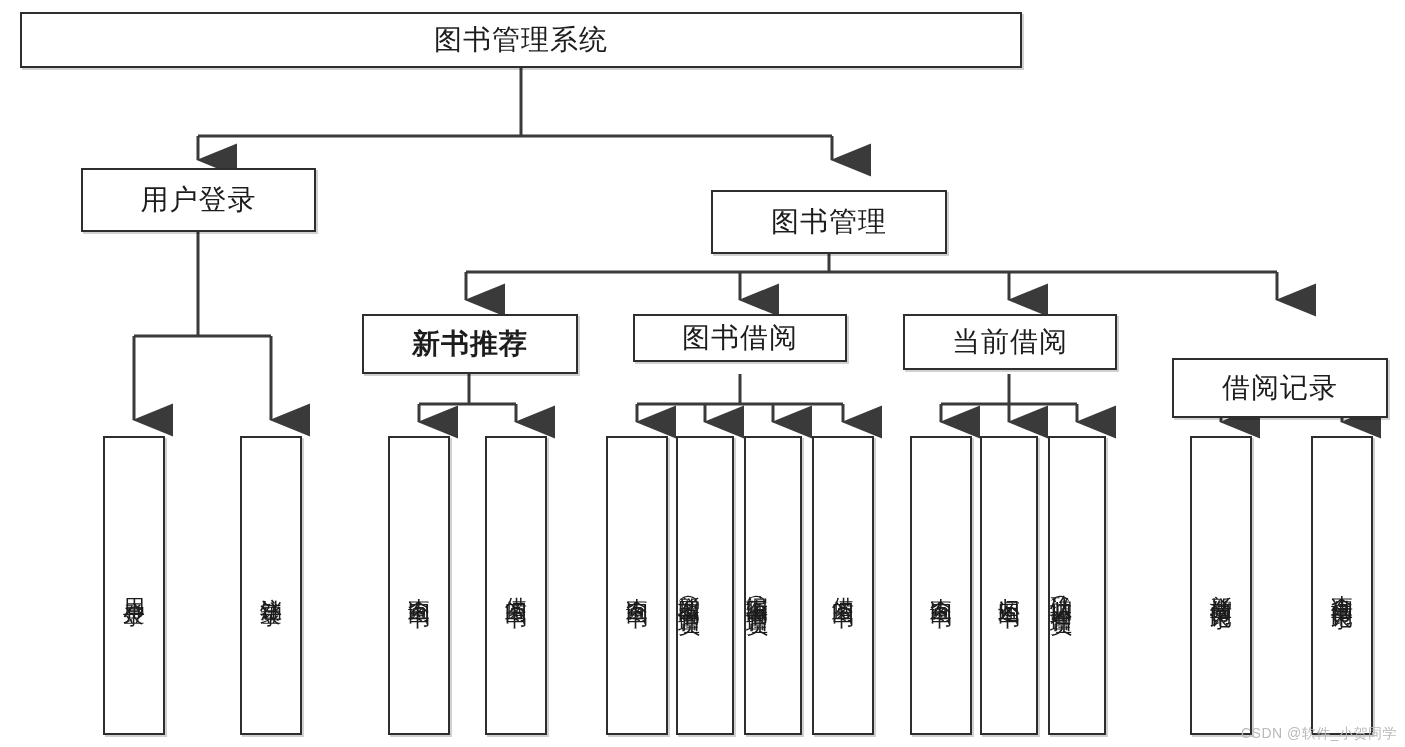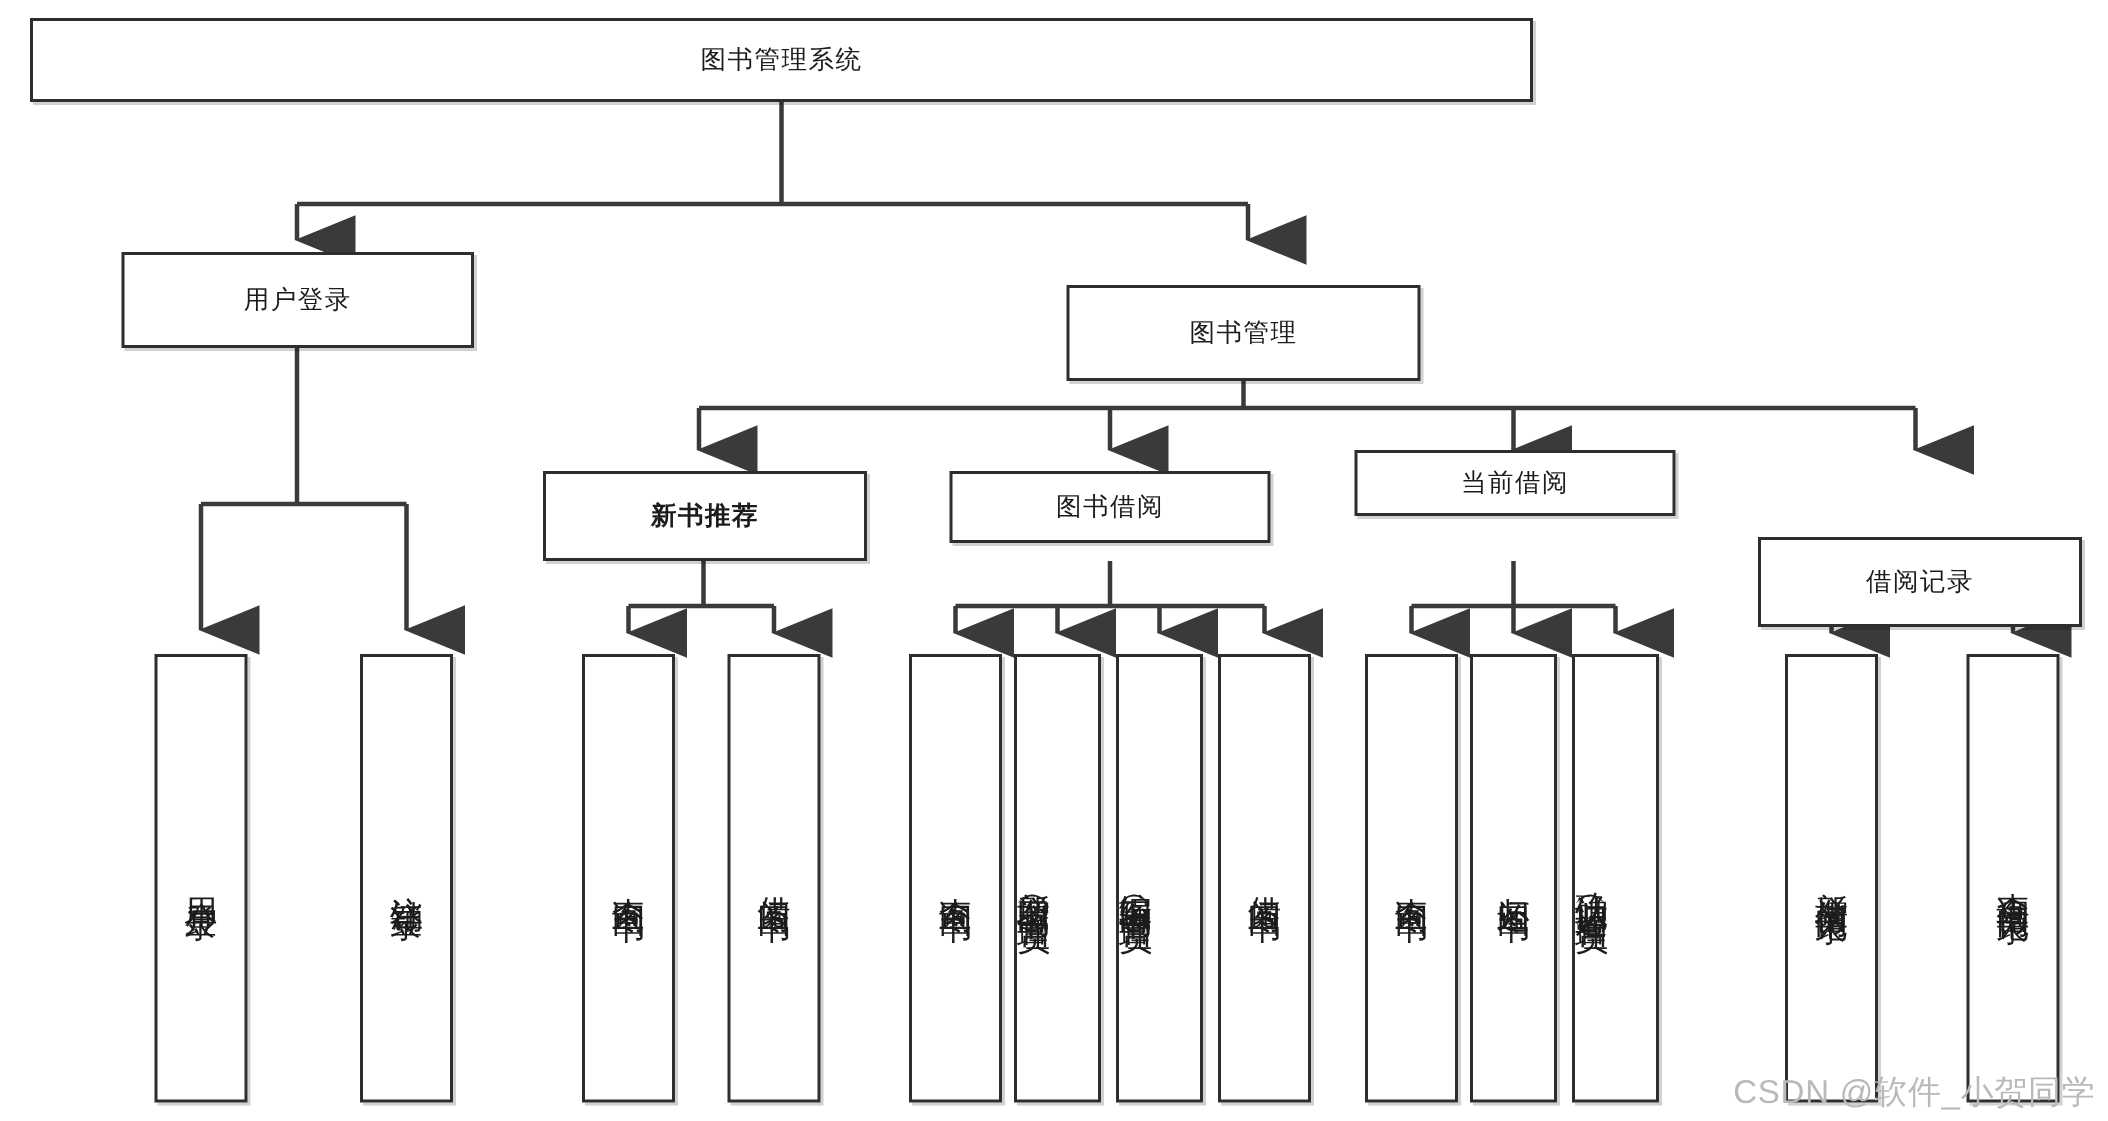--- a/index.html
+++ b/index.html
@@ -15,21 +15,21 @@
     box-sizing:border-box;
     background:#ffffff;
     border:2px solid #2e2e2e;
     box-shadow:2px 2px 0 rgba(0,0,0,0.18);
     display:flex;
     align-items:center;
     justify-content:center;
   }
   .box-label{
     color:#1c1c1c;
-    font-size:17px;
+    font-size:28px;
     letter-spacing:1px;
     white-space:nowrap;
     line-height:1.1;
   }
   .vbox{
     align-items:center;
     justify-content:flex-start;
     padding-top:14px;
   }
   .vbox .box-label{
@@ -41,21 +41,21 @@
     white-space:normal;
   }
   .vbox.top-align{padding-top:10px;}
   .vbox.mid-align{padding-top:0;justify-content:center;}
   svg.links{position:absolute;top:0;left:0;width:1405px;height:747px;pointer-events:none;}
   .watermark{
     position:absolute;
     right:8px;
     bottom:4px;
     color:#b9b9b9;
-    font-size:22px;
+    font-size:14px;
     white-space:nowrap;
     letter-spacing:0.5px;
   }
 </style>
 </head>
 <body>
 
 <div id="diagram">
 
   <svg class="links" viewBox="0 0 1405 747" xmlns="http://www.w3.org/2000/svg">
@@ -122,21 +122,21 @@
   <div class="box" style="left:711px;top:168px;width:236px;height:64px;margin-top:22px;">
     <span class="box-label">图书管理</span>
   </div>
 
   <div class="box" style="left:362px;top:314px;width:216px;height:60px;font-weight:bold;">
     <span class="box-label">新书推荐</span>
   </div>
   <div class="box" style="left:633px;top:314px;width:214px;height:48px;">
     <span class="box-label">图书借阅</span>
   </div>
-  <div class="box" style="left:903px;top:300px;width:214px;height:44px;">
+  <div class="box" style="left:903px;top:314px;width:214px;height:56px;">
     <span class="box-label">当前借阅</span>
   </div>
   <div class="box" style="left:1172px;top:314px;width:216px;height:60px;margin-top:44px;">
     <span class="box-label">借阅记录</span>
   </div>
 
   <div class="box vbox mid-align" style="left:103px;top:436px;width:62px;height:299px;">
     <span class="box-label">用户登录</span>
   </div>
   <div class="box vbox mid-align" style="left:240px;top:436px;width:62px;height:299px;">

